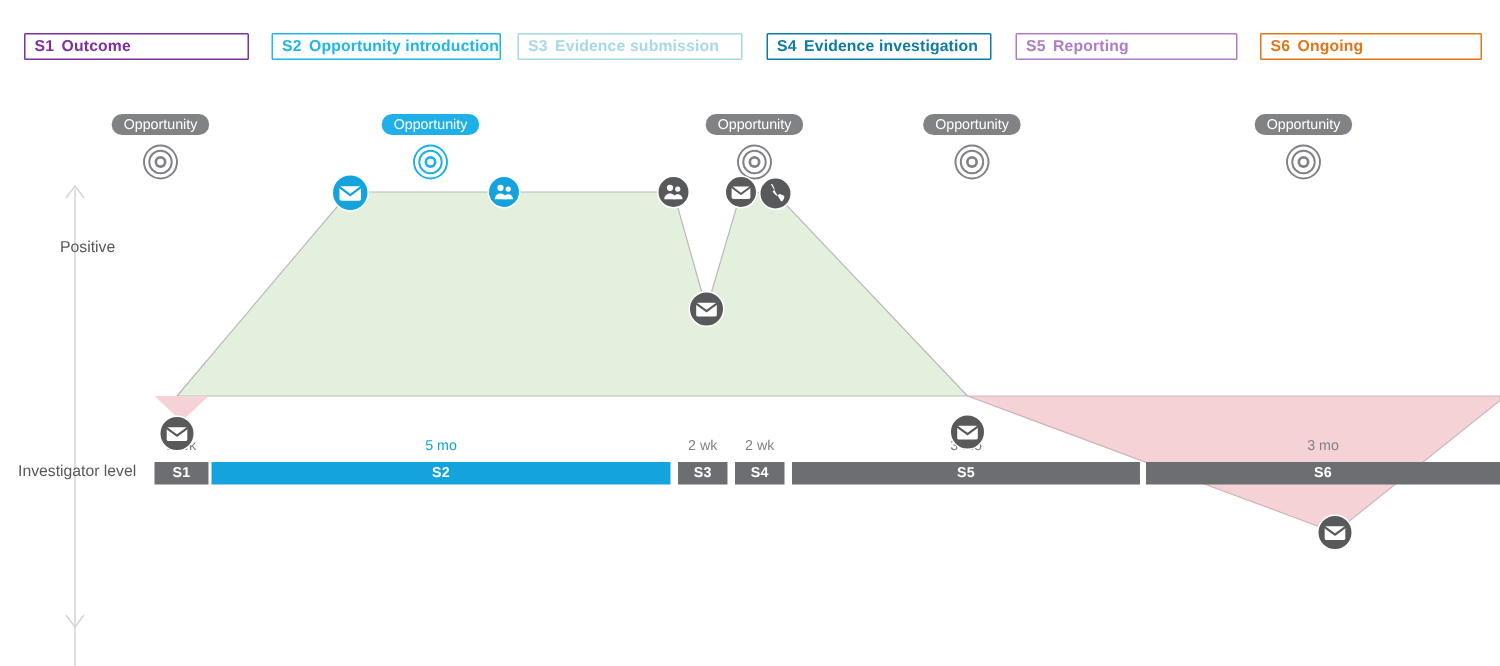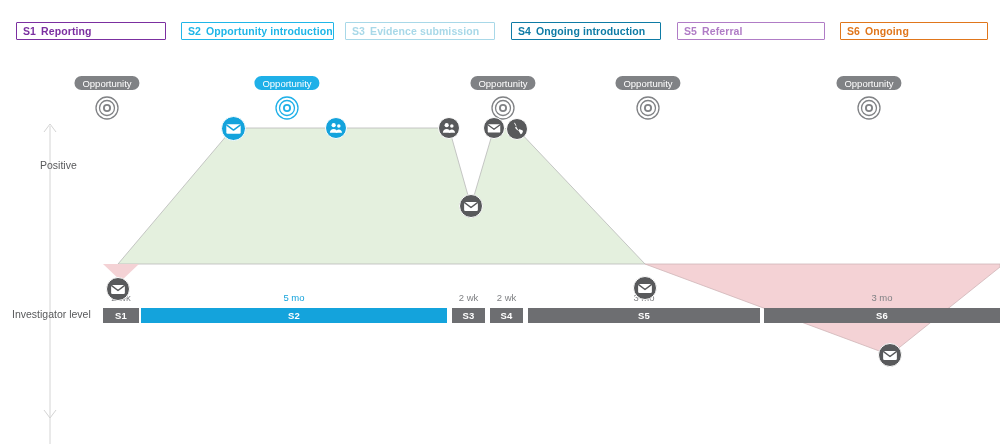--- a/index.html
+++ b/index.html
@@ -43,37 +43,37 @@
   .tp{position:absolute;border-radius:50%;display:flex;
       align-items:center;justify-content:center;box-sizing:border-box;}
   .tp svg{display:block;}
 </style>
 </head>
 <body>
 
 <div id="stage-header">
     <div class="stage-chip" style="left: 16px; width: 150px; border-color: rgb(123, 47, 160); color: rgb(123, 47, 160);">
       <span class="sid">S1</span>
-      <span>Reporting</span>
+      <span>Outcome</span>
     </div>
     <div class="stage-chip" style="left: 181px; width: 153px; border-color: rgb(31, 182, 232); color: rgb(31, 182, 232);">
       <span class="sid">S2</span>
       <span>Opportunity introduction</span>
     </div>
     <div class="stage-chip" style="left: 345px; width: 150px; border-color: rgb(168, 216, 232); color: rgb(168, 216, 232);">
       <span class="sid">S3</span>
       <span>Evidence submission</span>
     </div>
     <div class="stage-chip" style="left: 511px; width: 150px; border-color: rgb(14, 123, 165); color: rgb(14, 123, 165);">
       <span class="sid">S4</span>
-      <span>Ongoing introduction</span>
+      <span>Evidence investigation</span>
     </div>
     <div class="stage-chip" style="left: 677px; width: 148px; border-color: rgb(176, 124, 198); color: rgb(176, 124, 198);">
       <span class="sid">S5</span>
-      <span>Referral</span>
+      <span>Reporting</span>
     </div>
     <div class="stage-chip" style="left: 840px; width: 148px; border-color: rgb(224, 118, 27); color: rgb(224, 118, 27);">
       <span class="sid">S6</span>
       <span>Ongoing</span>
     </div>
   </div>
 
 <div id="plot">
   <svg id="svg-layer" width="1000" height="400">
 

